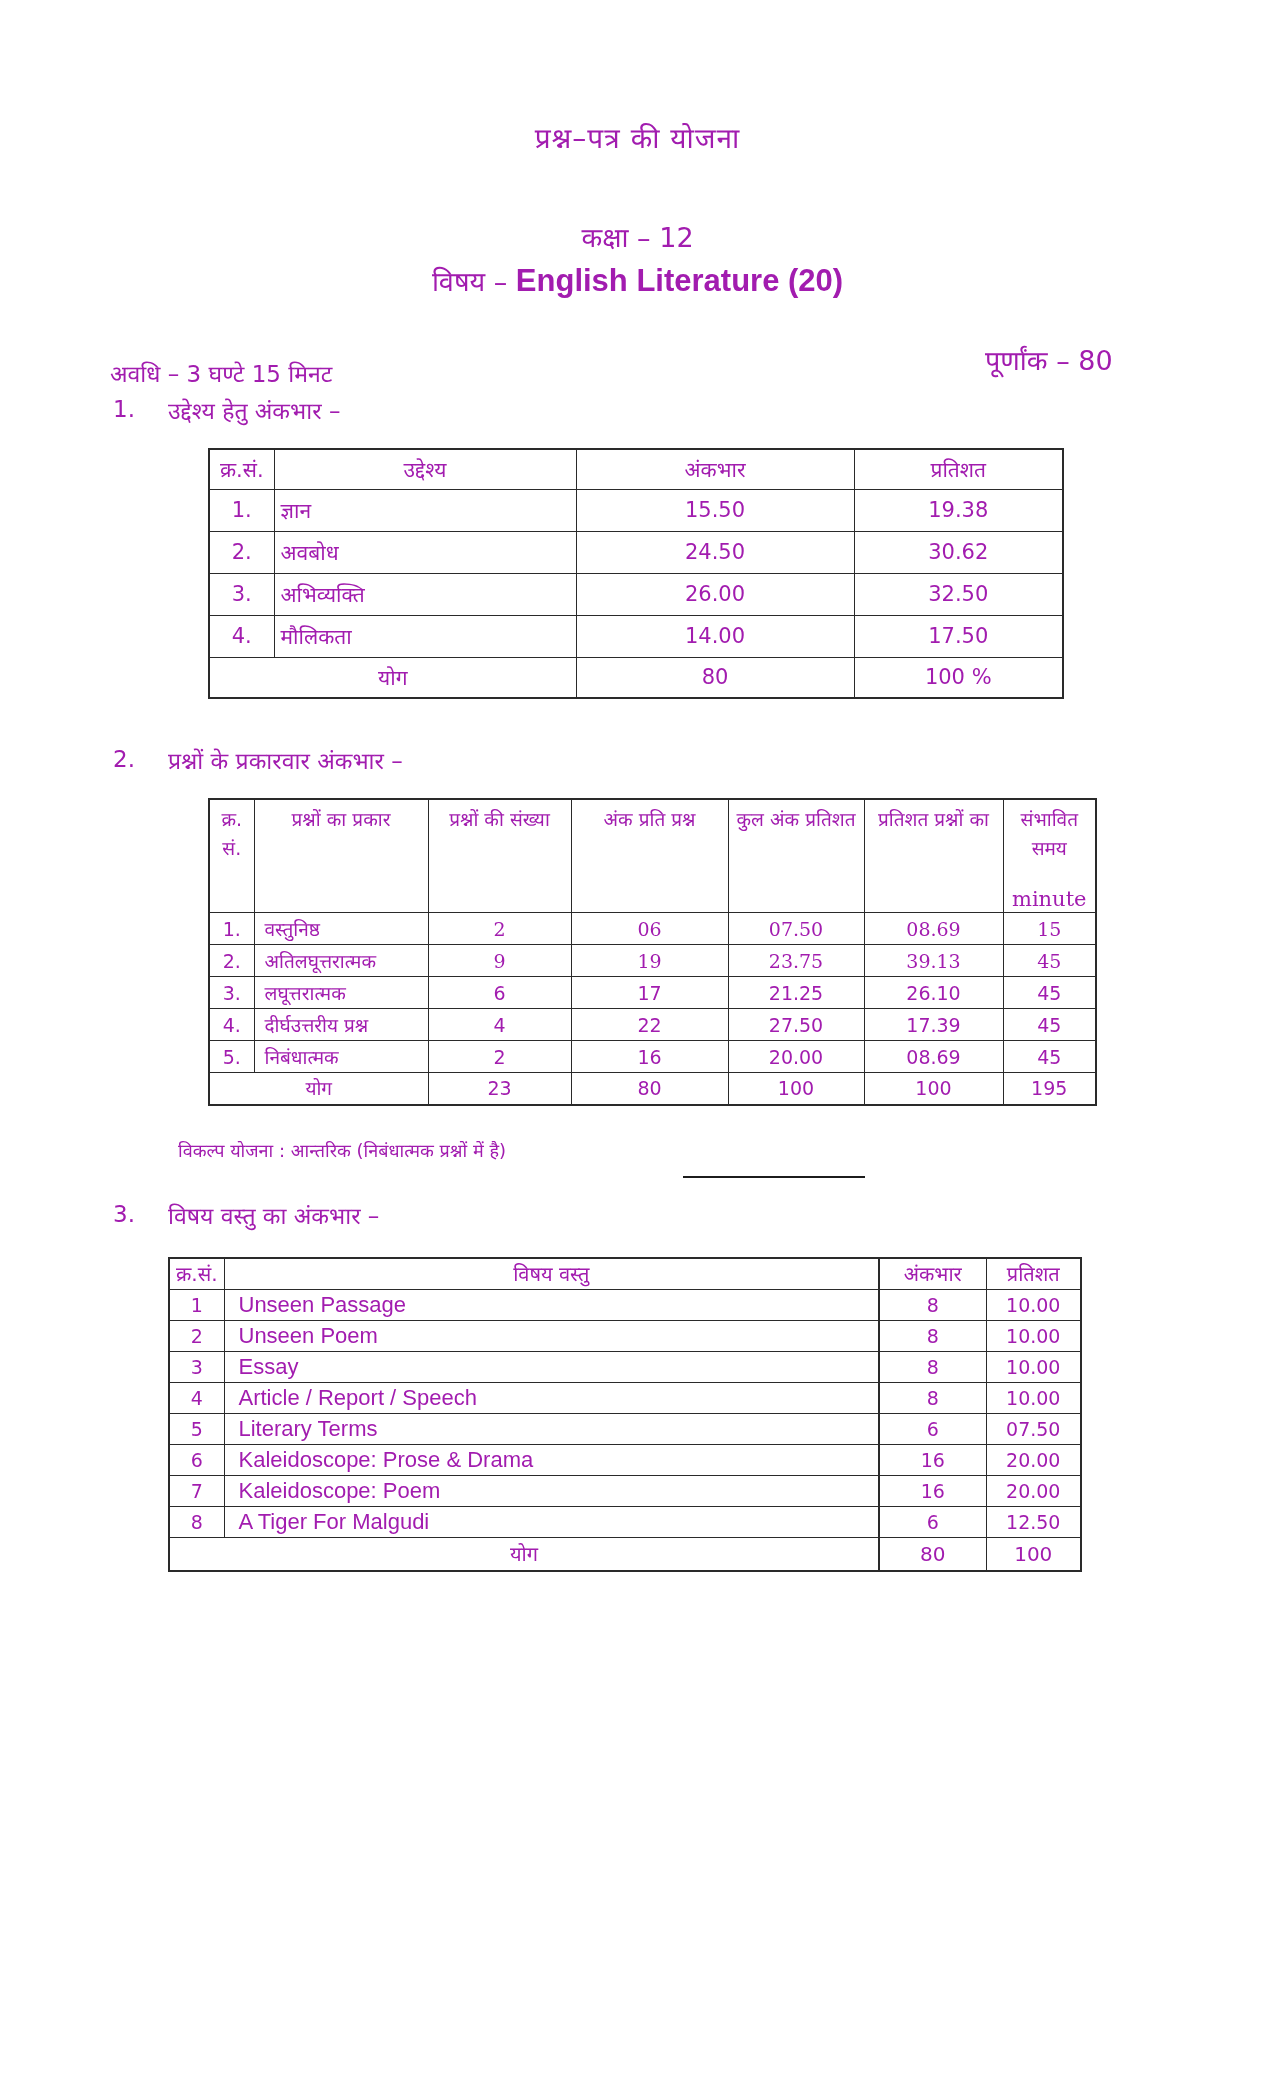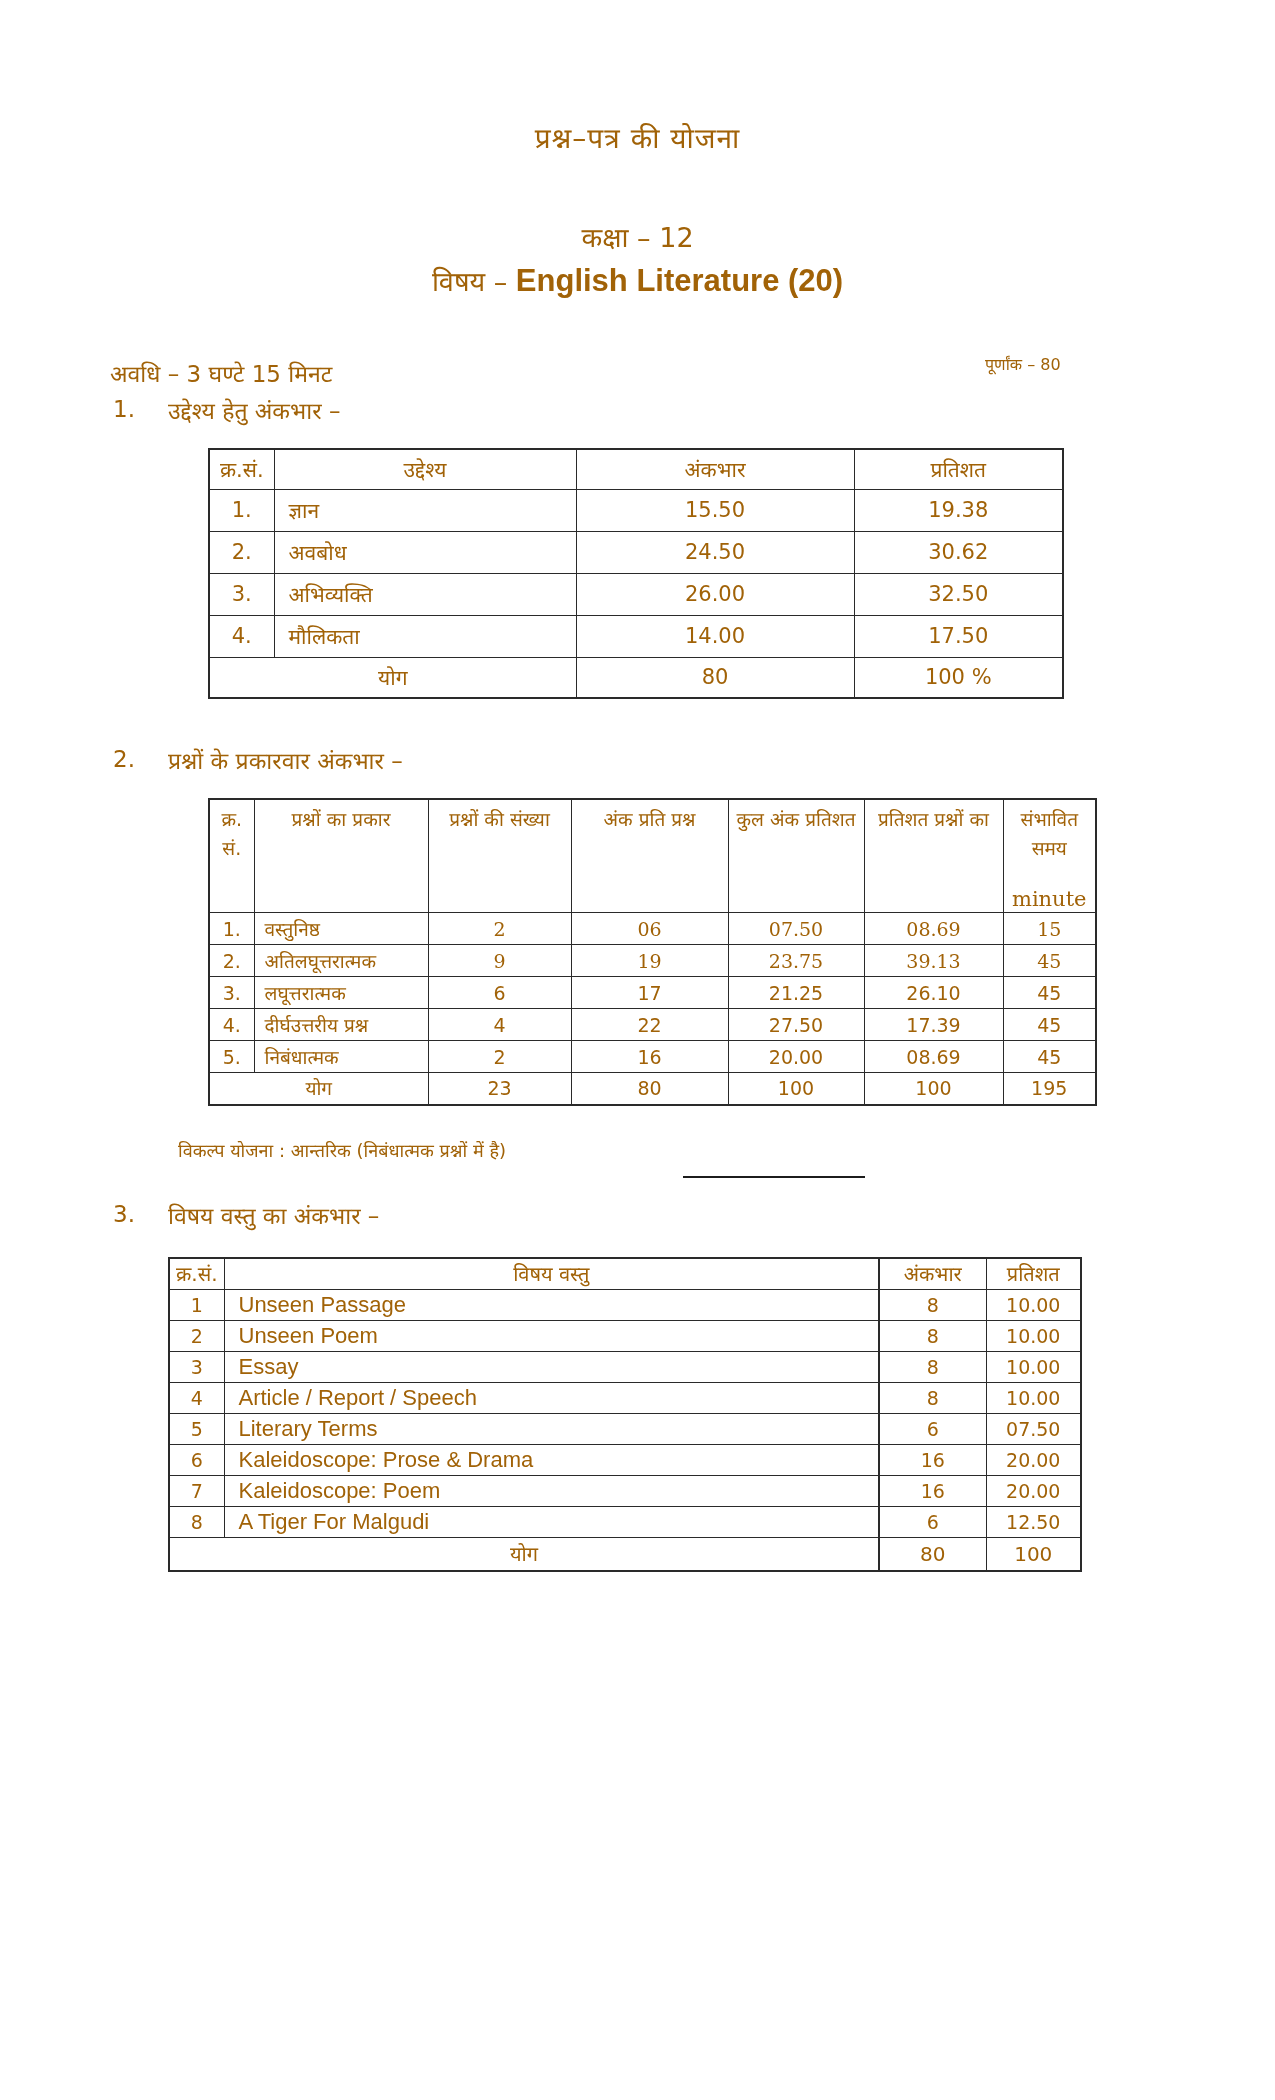--- a/index.html
+++ b/index.html
@@ -1,49 +1,49 @@
 <!DOCTYPE html>
 <html><head>
 <meta charset="utf-8">
 <style>
   * { margin:0; padding:0; box-sizing:border-box; }
   html,body { background:#ffffff; }
   .page {
     position:relative; width:1275px; height:2100px; margin:0 auto;
-    background:#ffffff; color:#a16207;
+    background:#ffffff; color:#a21caf;
     font-family:"DejaVu Sans","Liberation Sans",sans-serif;
     overflow:hidden;
   }
   .abs { position:absolute; }
   .center { text-align:center; }
 
   .doc-title { left:0; top:118px; width:1275px; font-size:28px; letter-spacing:1px; }
   .class-line { left:0; top:218px; width:1275px; font-size:27px; }
   .subject-line { left:0; top:262px; width:1275px; font-size:27px; }
   .subject-line .en { font-family:"Liberation Sans",sans-serif; font-weight:bold; font-size:31px; }
   .meta-duration { left:110px; top:357px; font-size:23px; }
-  .meta-marks { left:985px; top:353px; font-size:16px; }
+  .meta-marks { left:985px; top:341px; font-size:27px; }
 
   .sec-num { font-size:23px; }
   .sec-head { font-size:23px; }
   .sec1-num { left:113px; top:396px; }
   .sec1-head { left:168px; top:394px; }
   .sec2-num { left:113px; top:746px; }
   .sec2-head { left:168px; top:744px; }
   .sec3-num { left:113px; top:1201px; }
   .sec3-head { left:168px; top:1199px; }
 
   .option-note { left:178px; top:1138px; font-size:18px; }
   .rule-line { left:683px; top:1176px; width:182px; border-top:2px solid #1c1c1c; height:0; }
 
   table { border-collapse:collapse; table-layout:fixed; background:#fff; }
   table, th, td { border:1px solid #2a2a2a; }
   table { border-width:2px; }
   th, td { text-align:center; vertical-align:middle; font-weight:normal; padding:0 2px; }
-  td.left { text-align:left; padding-left:14px; }
+  td.left { text-align:left; padding-left:6px; }
 
   
   .t1 { left:208px; top:448px; width:854px; }
   .t1 th { height:40px; font-size:21px; }
   .t1 tbody td { height:42px; font-size:21px; }
   .t1 tfoot td { height:41px; font-size:21px; }
 
   
   .t2 { left:208px; top:798px; width:887px; }
   .t2 th { height:94px; font-size:19px; vertical-align:top; padding-top:5px; line-height:1.5; }

